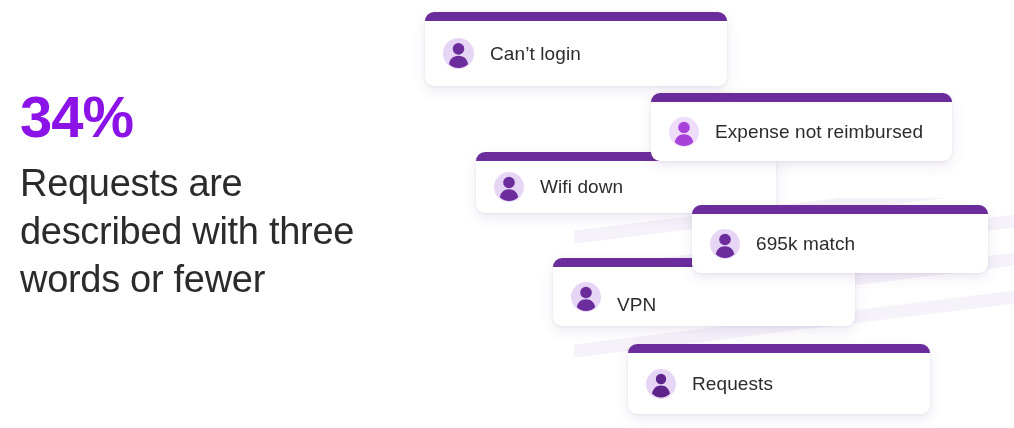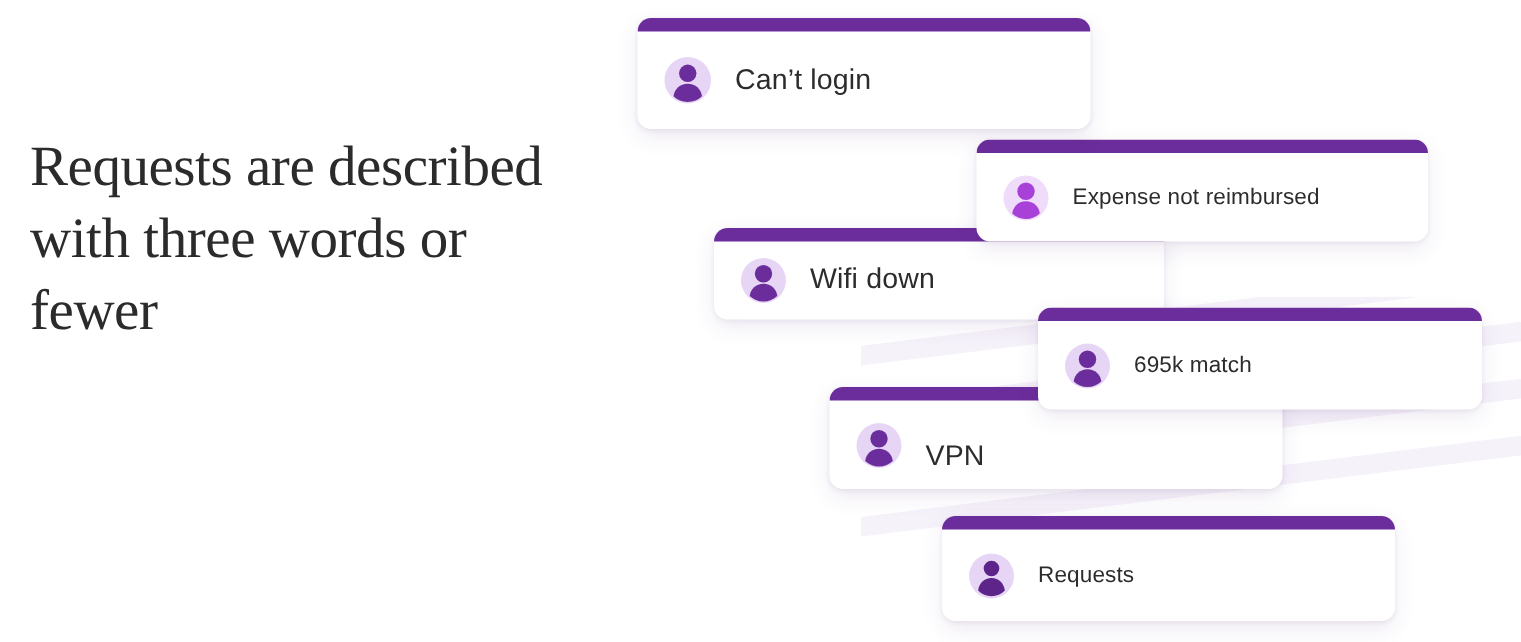--- a/index.html
+++ b/index.html
@@ -60,21 +60,20 @@
     letter-spacing: -1px;
     margin: 0 0 14px 0;
   }
   .blurb {
     font-size: 38px;
     line-height: 1.26;
     color: #2b2b2b;
     font-weight: 400;
     margin: 0;
     letter-spacing: -0.3px;
-    font-family: Liberation Serif, serif;
   }
 
   
   .connector {
     position: absolute;
     width: 1px;
     background: #ded7e8;
   }
 
   
@@ -111,21 +110,21 @@
     background: #e7d5f5;
     flex: 0 0 auto;
     display: flex;
     align-items: flex-end;
     justify-content: center;
     overflow: hidden;
   }
   .avatar svg { display: block; }
   .card-label {
     margin-left: 16px;
-    font-size: 15px;
+    font-size: 19px;
     color: #2c2c2c;
     white-space: nowrap;
     letter-spacing: 0.1px;
   }
 
   
   #card-cant-login        { left: 425px; top: 12px;  width: 302px; height: 74px; z-index: 6; justify-content: flex-end; }
   #card-cant-login .card-label { font-size: 19px; }
   #card-cant-login .avatar { width: 31px; height: 31px; }
 
@@ -153,20 +152,21 @@
 <div class="stage">
 
   <div class="bg-stripes">
     <div class="stripe s1"></div>
     <div class="stripe s2"></div>
     <div class="stripe s3"></div>
     <div class="stripe s4"></div>
   </div>
 
   <div class="copy">
+    <div class="stat">34%</div>
     <div class="blurb">Requests are described with three words or fewer</div>
   </div>
 
   <div class="connector" id="connector-expense-401k"></div>
   <div class="connector" id="connector-401k-down"></div>
 
   <div class="card" id="card-cant-login">
     <div class="topbar"></div>
     <div class="body">
       <span class="avatar">

